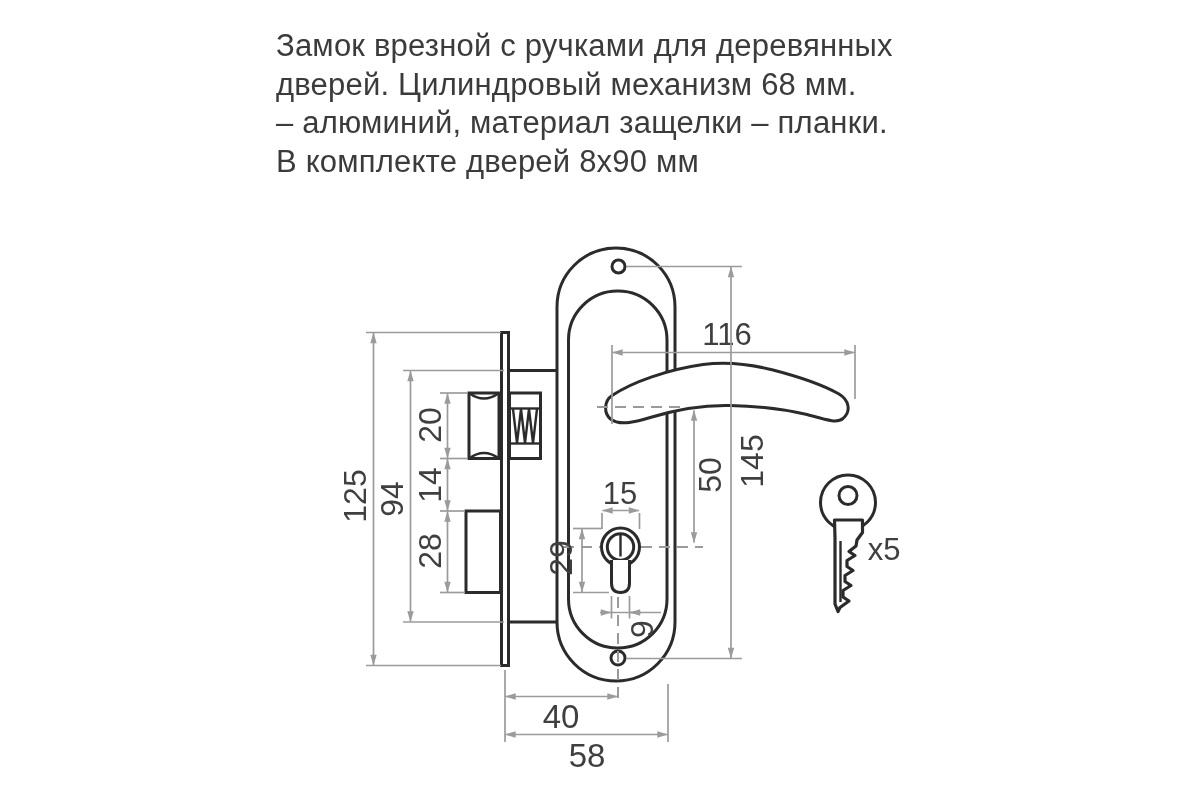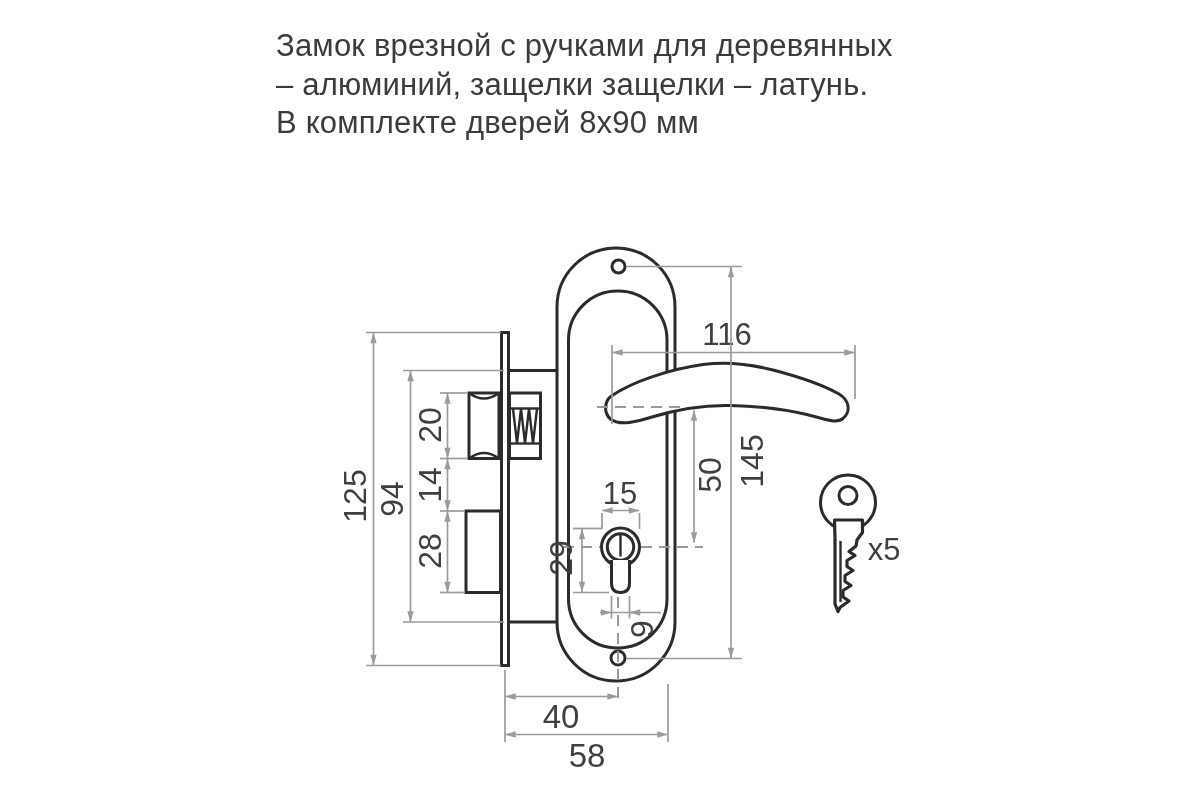--- a/index.html
+++ b/index.html
@@ -18,21 +18,22 @@
   .dim{stroke:#9b9b9b;stroke-width:1.7;fill:none;}
   .dash{stroke:#9a9a9a;stroke-width:2;fill:none;stroke-dasharray:11 7;}
 </style>
 </head>
 <body>
 
 <div class="page">
 
   <div class="description">
     <div>Замок врезной с ручками для деревянных</div>
-    <div>– алюминий, защелки защелки – латунь.</div>
+    <div>дверей. Цилиндровый механизм 68 мм.</div>
+    <div>– алюминий, материал защелки – планки.</div>
     <div>В комплекте дверей 8х90 мм</div>
   </div>
 
   <svg width="1200" height="800" viewBox="0 0 1200 800">
     <defs>
       <marker id="arr" markerWidth="12" markerHeight="8" refX="10.6" refY="3.5" orient="auto-start-reverse" markerUnits="userSpaceOnUse">
         <path d="M0.4,0.3 L11.2,3.5 L0.4,6.7 Z" fill="#9b9b9b"></path>
       </marker>
     </defs>
 

